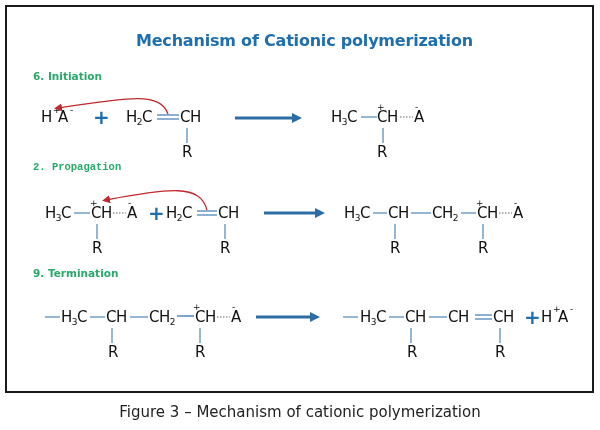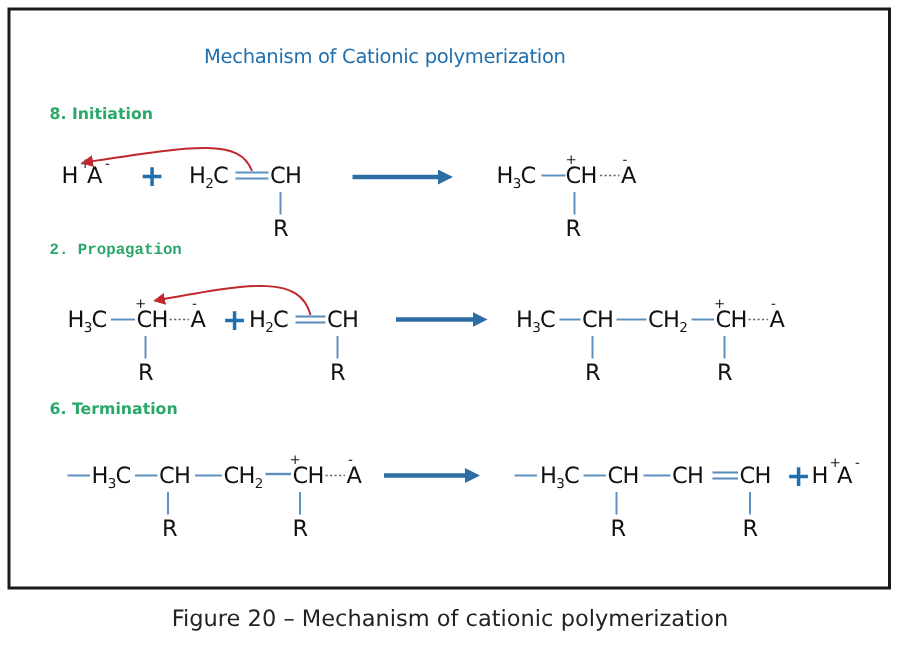--- a/index.html
+++ b/index.html
@@ -1,39 +1,39 @@
 <!DOCTYPE html>
 <html><head>
   <meta charset="utf-8">
   <style>
     html, body { margin: 0; padding: 0; background: #ffffff; }
     body { width: 600px; height: 430px; position: relative; overflow: hidden;
            font-family: "DejaVu Sans", "Liberation Sans", sans-serif; }
     .frame { position: absolute; left: 5px; top: 5px; width: 585px; height: 384px;
              border: 2px solid #1a1a1a; box-sizing: content-box; }
-    .title { position: absolute; left: 136px; top: 31px; font-size: 13px; font-weight: normal;
+    .title { position: absolute; left: 136px; top: 31px; font-size: 16px; font-weight: bold;
              color: #1f6fae; white-space: nowrap; letter-spacing: -0.2px; }
     .step { position: absolute; font-size: 10.5px; font-weight: bold; color: #2aa86a; white-space: nowrap; }
     .t { position: absolute; font-size: 15px; color: #111; white-space: nowrap; line-height: 16px;
          font-family: "DejaVu Sans", sans-serif; letter-spacing: -0.5px; }
     .t sub { font-size: 9px; vertical-align: -3px; }
     .sup { position: absolute; font-size: 9px; color: #111; line-height: 9px; }
     .plus { position: absolute; font-size: 20px; font-weight: bold; color: #1f6fae; line-height: 18px; }
     .caption { position: absolute; left: 0; width: 600px; top: 403px; text-align: center;
                font-size: 15px; color: #222; font-family: "DejaVu Sans", sans-serif; }
     svg.overlay { position: absolute; left: 0; top: 0; width: 600px; height: 430px; pointer-events: none; }
   </style>
 </head>
 <body>
 
 <div class="frame"></div>
 
 <div class="title">Mechanism of Cationic polymerization</div>
 
-<div class="step" style="left:33px; top:70px;">8. Initiation</div>
+<div class="step" style="left:33px; top:70px;">6. Initiation</div>
 
 <div>
   <span class="t" style="left:41px; top:109px;">H</span>
   <span class="sup" style="left:53px; top:106px;">+</span>
   <span class="t" style="left:58px; top:109px;">A</span>
   <span class="sup" style="left:70px; top:106px;">-</span>
 </div>
 <span class="plus" style="left:93px; top:108px;">+</span>
 
 <div>
@@ -74,21 +74,21 @@
   <span class="t" style="left:388px; top:205px;">CH</span>
   <span class="t" style="left:432px; top:205px;"><span>CH</span><sub>2</sub></span>
   <span class="sup" style="left:476px; top:199px;">+</span>
   <span class="t" style="left:477px; top:205px;">CH</span>
   <span class="sup" style="left:514px; top:199px;">-</span>
   <span class="t" style="left:513px; top:205px;">A</span>
   <span class="t" style="left:390px; top:240px;">R</span>
   <span class="t" style="left:478px; top:240px;">R</span>
 </div>
 
-<div class="step" style="left:33px; top:267px;">6. Termination</div>
+<div class="step" style="left:33px; top:267px;">9. Termination</div>
 
 <div>
   <span class="t" style="left:61px; top:309px;"><span>H</span><sub>3</sub><span>C</span></span>
   <span class="t" style="left:106px; top:309px;">CH</span>
   <span class="t" style="left:149px; top:309px;"><span>CH</span><sub>2</sub></span>
   <span class="sup" style="left:193px; top:303px;">+</span>
   <span class="t" style="left:195px; top:309px;">CH</span>
   <span class="sup" style="left:232px; top:303px;">-</span>
   <span class="t" style="left:231px; top:309px;">A</span>
   <span class="t" style="left:108px; top:344px;">R</span>
@@ -159,13 +159,13 @@
     <line x1="389" y1="317" x2="404" y2="317" stroke="#5b8fbf" stroke-width="1.3"></line>
     <line x1="429" y1="317" x2="447" y2="317" stroke="#5b8fbf" stroke-width="1.3"></line>
     <line x1="475" y1="315" x2="492" y2="315" stroke="#5b8fbf" stroke-width="1.4"></line>
     <line x1="475" y1="319" x2="492" y2="319" stroke="#5b8fbf" stroke-width="1.4"></line>
     <line x1="411" y1="328" x2="411" y2="343" stroke="#5b8fbf" stroke-width="1.3"></line>
     <line x1="500" y1="328" x2="500" y2="343" stroke="#5b8fbf" stroke-width="1.3"></line>
   </g>
   <line x1="256" y1="317" x2="316" y2="317" stroke="#2e6da4" stroke-width="3" marker-end="url(#blueHead)"></line>
 </svg>
 
-<div class="caption">Figure 20 – Mechanism of cationic polymerization</div>
+<div class="caption">Figure 3 – Mechanism of cationic polymerization</div>
 
 </body></html>

